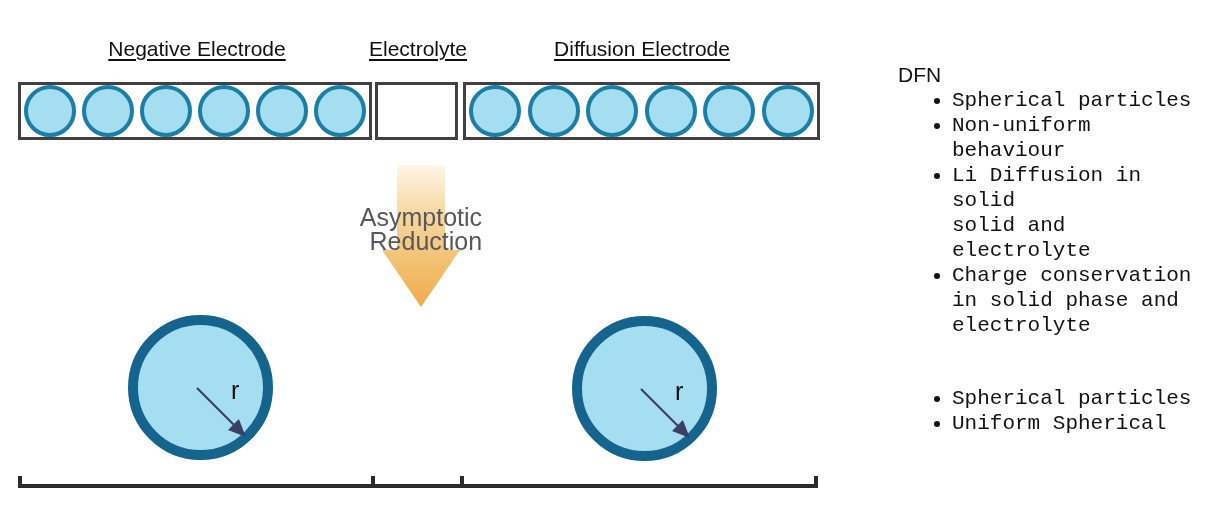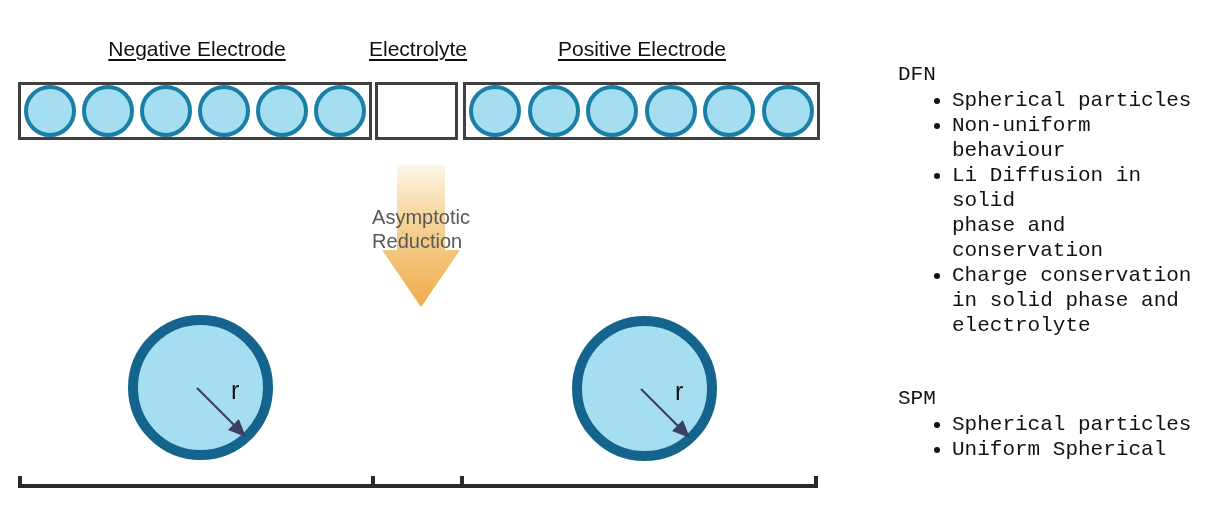--- a/index.html
+++ b/index.html
@@ -61,24 +61,24 @@
     left: 379px;
     top: 165px;
     z-index: 1;
   }
   .arrow-label {
     position: absolute;
     left: 421px;
     top: 205px;
     transform: translateX(-50%);
     z-index: 2;
-    font-size: 20px;
+    font-size: 25px;
     line-height: 24px;
     color: var(--arrow-label-text, #58585b);
-    text-align: left;
+    text-align: right;
     white-space: pre-line;
   }
 
   
   .large-particle {
     position: absolute;
     box-sizing: border-box;
     width: 145px;
     height: 145px;
     border-radius: 50%;
@@ -124,38 +124,38 @@
   .model-block {
     position: absolute;
     left: 898px;
     width: 300px;
     font-size: 21px;
     line-height: 25px;
     color: #121212;
   }
   .model-dfn { top: 62px; }
   .model-spm { top: 386px; }
-  .model-title { margin: 0 0 1px 0; font-family: Liberation Mono, monospace; }
+  .model-title { margin: 0 0 1px 0; }
   .model-bullets {
     margin: 0;
     padding-left: 54px;
   }
   .model-bullets li {
     white-space: pre-line;
     font-family: Liberation Mono, monospace;
   }
 </style>
 </head>
 <body>
 
 <div id="stage">
 
   <div class="region-label label-neg">Negative Electrode</div>
   <div class="region-label label-ely">Electrolyte</div>
-  <div class="region-label label-pos">Positive Electrode</div>
+  <div class="region-label label-pos">Diffusion Electrode</div>
 
   <div class="box box-neg">
       <div class="particle"></div>
       <div class="particle"></div>
       <div class="particle"></div>
       <div class="particle"></div>
       <div class="particle"></div>
       <div class="particle"></div>
     </div>
   <div class="box box-ely"></div>
@@ -211,28 +211,27 @@
   <div class="bracket-tick tick-3"></div>
   <div class="bracket-tick tick-4"></div>
 
   <div class="model-block model-dfn">
     <p class="model-title">DFN</p>
     <ul class="model-bullets">
         <li>Spherical particles</li>
         <li>Non-uniform
 behaviour</li>
         <li>Li Diffusion in solid
-phase and conservation</li>
+solid and electrolyte</li>
         <li>Charge conservation
 in solid phase and
 electrolyte</li>
       </ul>
   </div>
 
   <div class="model-block model-spm">
-    <p class="model-title">SPM</p>
     <ul class="model-bullets">
         <li>Spherical particles</li>
         <li>Uniform Spherical</li>
       </ul>
   </div>
 
 </div>
 
 </body></html>

